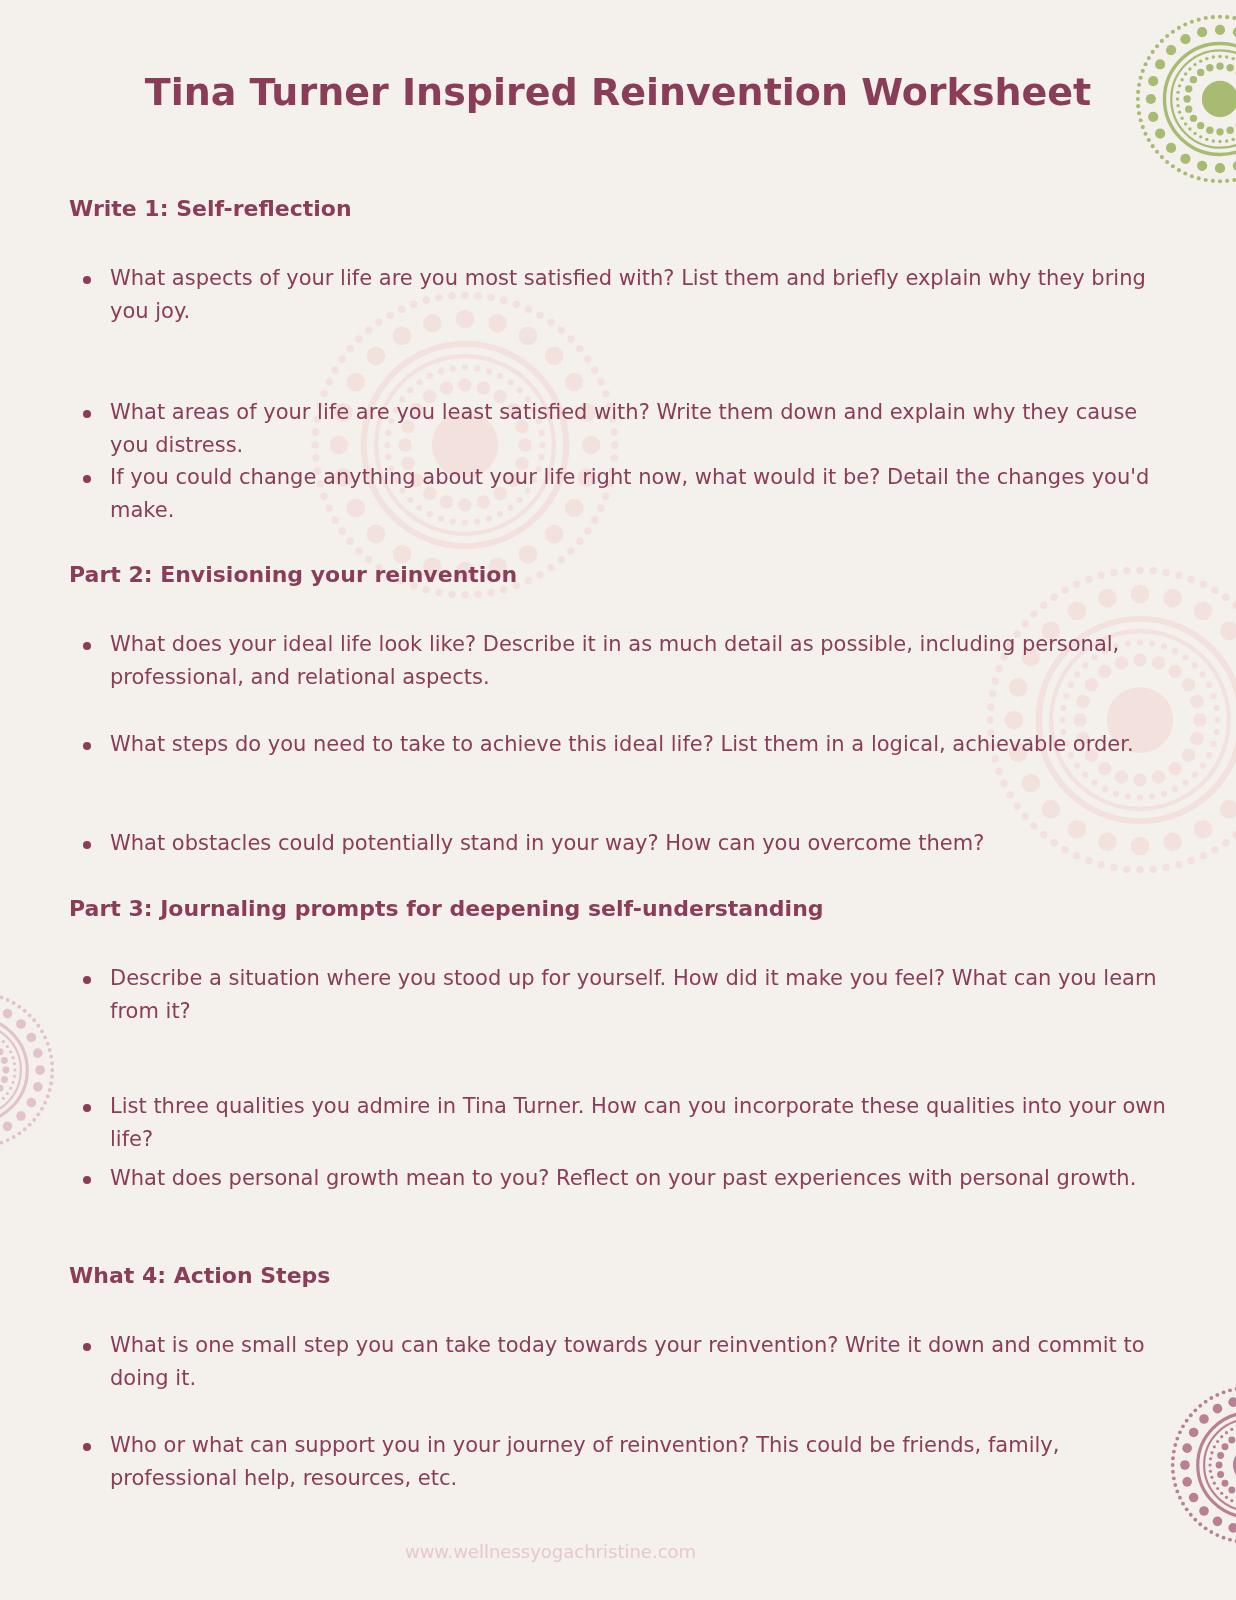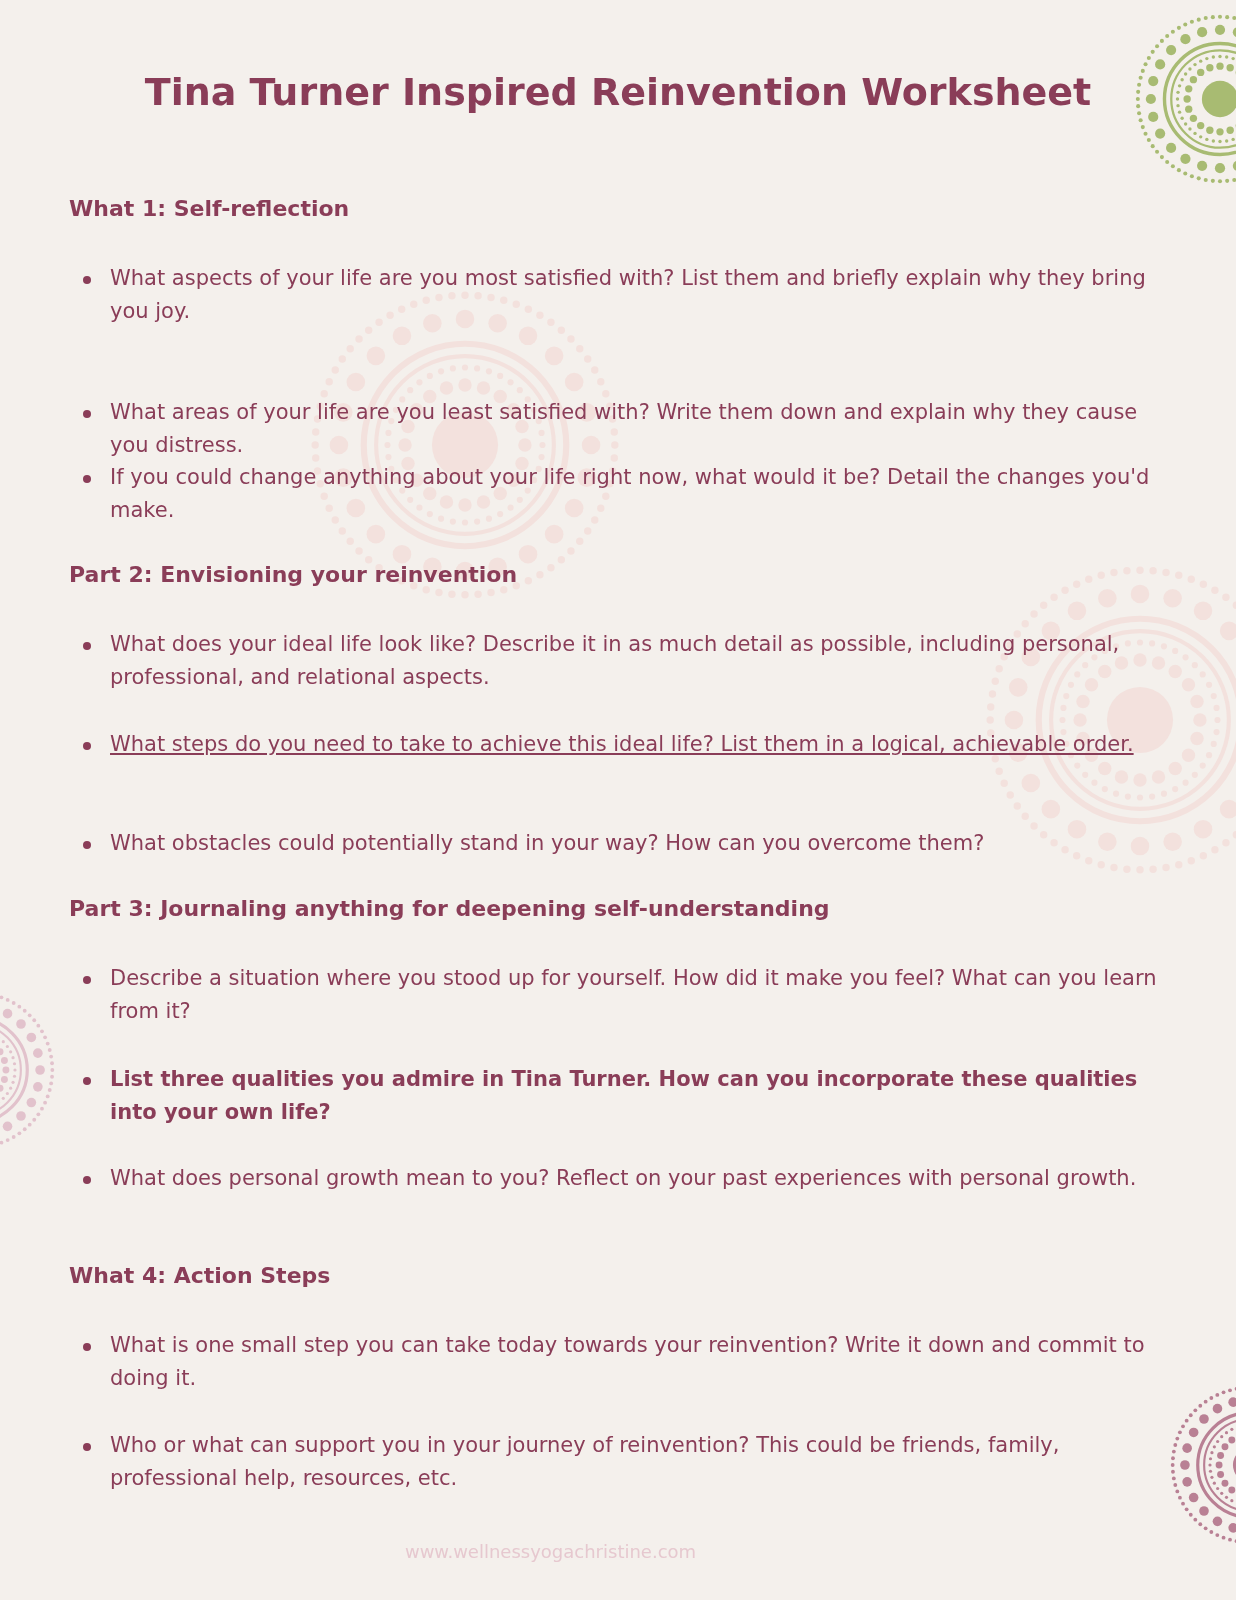--- a/index.html
+++ b/index.html
@@ -890,38 +890,38 @@
       <circle cx="98.18215713758049" cy="54.97440764066829" r="3.466666666666667" fill="#b98094"></circle>
       <circle cx="105.02559235933171" cy="61.81784286241949" r="3.466666666666667" fill="#b98094"></circle>
       <circle cx="109.41934823739675" cy="70.44107430733496" r="3.466666666666667" fill="#b98094"></circle>
       <circle cx="80" cy="80" r="17.066666666666666" fill="#b98094"></circle>
     </svg>
   </div>
 
 <div class="page">
   <h1>Tina Turner Inspired Reinvention Worksheet</h1>
 
-  <h2 class="section-heading" style="top:196px;">What 1: Self-reflection</h2>
+  <h2 class="section-heading" style="top:196px;">Write 1: Self-reflection</h2>
   <ul class="items" style="top:0;">
     <li style="top:262px;"><span class="bullet"></span><span>What aspects of your life are you most satisfied with? List them and briefly explain why they bring you joy.</span></li>
     <li style="top:361px;margin-top:35px;"><span class="bullet"></span><span>What areas of your life are you least satisfied with? Write them down and explain why they cause you distress.</span></li>
     <li style="top:461px;"><span class="bullet"></span><span>If you could change anything about your life right now, what would it be? Detail the changes you'd make.</span></li>
   </ul>
 
   <h2 class="section-heading" style="top:562px;">Part 2: Envisioning your reinvention</h2>
   <ul class="items" style="top:0;">
     <li style="top:628px;"><span class="bullet"></span><span>What does your ideal life look like? Describe it in as much detail as possible, including personal, professional, and relational aspects.</span></li>
-    <li style="top:728px;text-decoration:underline;"><span class="bullet"></span><span>What steps do you need to take to achieve this ideal life? List them in a logical, achievable order.</span></li>
+    <li style="top:728px;"><span class="bullet"></span><span>What steps do you need to take to achieve this ideal life? List them in a logical, achievable order.</span></li>
     <li style="top:827px;"><span class="bullet"></span><span>What obstacles could potentially stand in your way? How can you overcome them?</span></li>
   </ul>
 
-  <h2 class="section-heading" style="top:896px;">Part 3: Journaling anything for deepening self-understanding</h2>
+  <h2 class="section-heading" style="top:896px;">Part 3: Journaling prompts for deepening self-understanding</h2>
   <ul class="items" style="top:0;">
     <li style="top:962px;"><span class="bullet"></span><span>Describe a situation where you stood up for yourself. How did it make you feel? What can you learn from it?</span></li>
-    <li style="top:1063px;font-weight:bold;"><span class="bullet"></span><span>List three qualities you admire in Tina Turner. How can you incorporate these qualities into your own life?</span></li>
+    <li style="top:1090px;"><span class="bullet"></span><span>List three qualities you admire in Tina Turner. How can you incorporate these qualities into your own life?</span></li>
     <li style="top:1162px;"><span class="bullet"></span><span>What does personal growth mean to you? Reflect on your past experiences with personal growth.</span></li>
   </ul>
 
   <h2 class="section-heading" style="top:1263px;">What 4: Action Steps</h2>
   <ul class="items" style="top:0;">
     <li style="top:1329px;"><span class="bullet"></span><span>What is one small step you can take today towards your reinvention? Write it down and commit to doing it.</span></li>
     <li style="top:1429px;"><span class="bullet"></span><span>Who or what can support you in your journey of reinvention? This could be friends, family, professional help, resources, etc.</span></li>
   </ul>
 
   <div class="footer">www.wellnessyogachristine.com</div>

